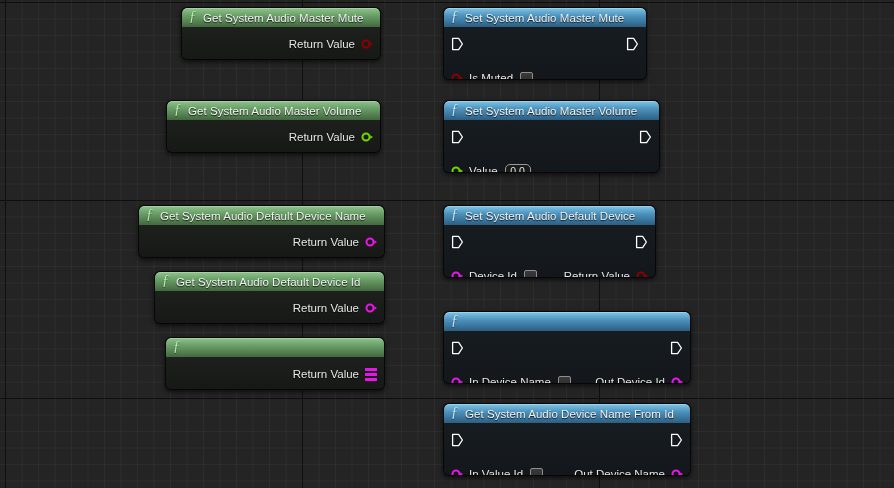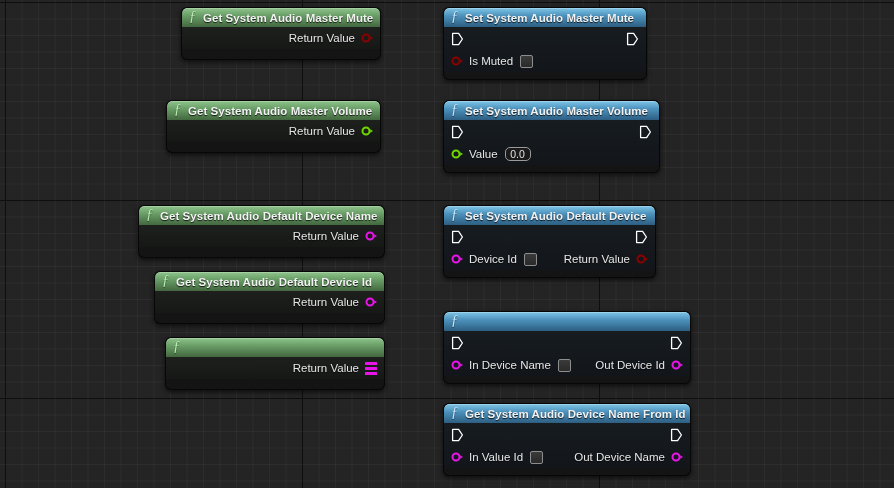--- a/index.html
+++ b/index.html
@@ -62,42 +62,42 @@
     font-size: 14px;
     line-height: 1;
     margin-right: 7px;
     padding-bottom: 1px;
     text-shadow: 0 1px 1px rgba(0,0,0,0.55);
   }
   .node.pure .fn-glyph { color: #bbf0b4; }
   .node.impure .fn-glyph { color: #cbeaff; }
   .node-title {
     font-size: 11.5px;
-    font-weight: bold;
+    font-weight: normal;
     color: #f2f2f2;
     white-space: nowrap;
     letter-spacing: 0.05px;
     text-shadow: 0 1px 1px rgba(0,0,0,0.8);
   }
 
   .node-body {
     position: relative;
     background: linear-gradient(to bottom, #1d201d 0%, #161816 100%);
   }
   .node.impure > .node-body {
     background: linear-gradient(to bottom, #171c21 0%, #12161a 100%);
   }
 
   
   .pin-row {
     position: relative;
     display: flex;
     align-items: center;
     height: 22px;
-    padding: 0 7px;
+    padding: 17px 7px;
     box-sizing: border-box;
   }
   .pin-row.exec-row { height: 23px; justify-content: space-between; }
   .pin-row.right { justify-content: flex-end; }
   .pin-row.split { justify-content: space-between; }
   .pin-left { display: flex; align-items: center; }
   .pin-right { display: flex; align-items: center; }
 
   .pin-label {
     font-size: 11.5px;

